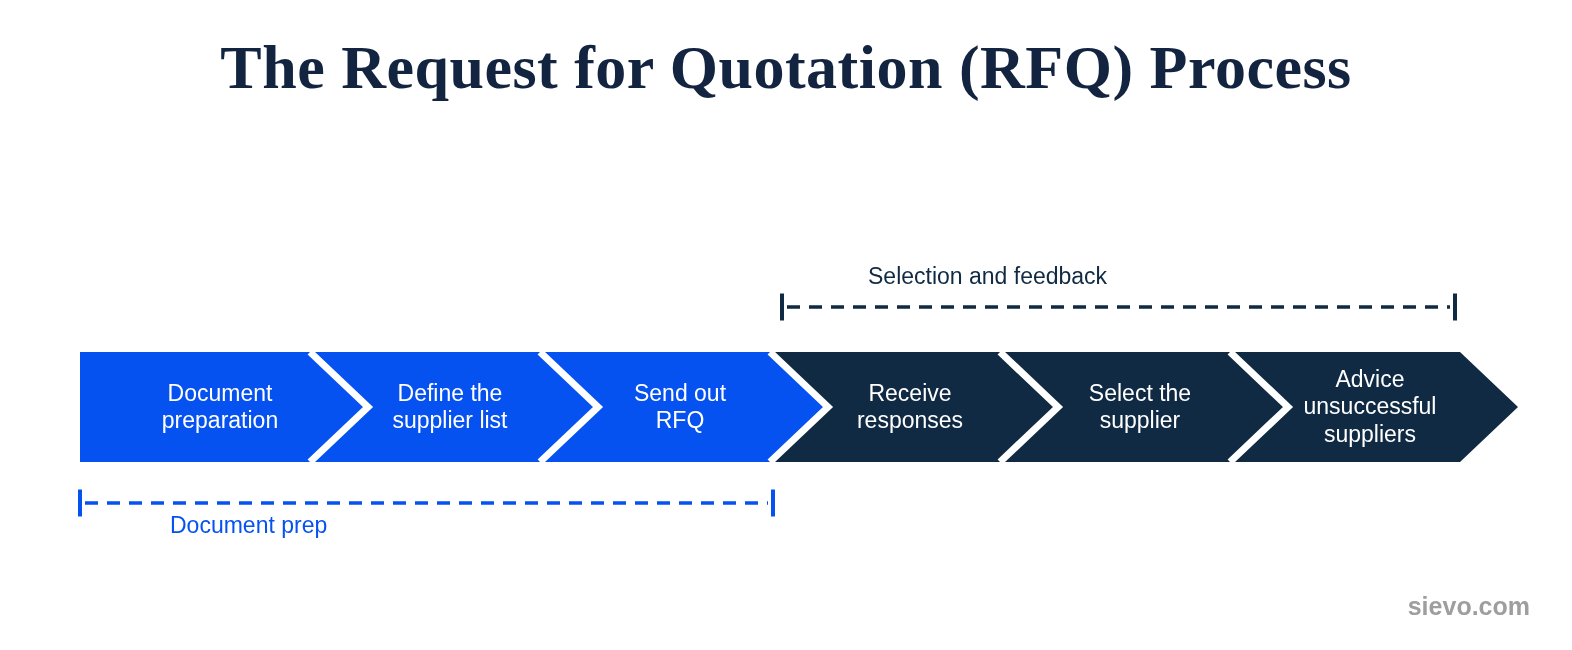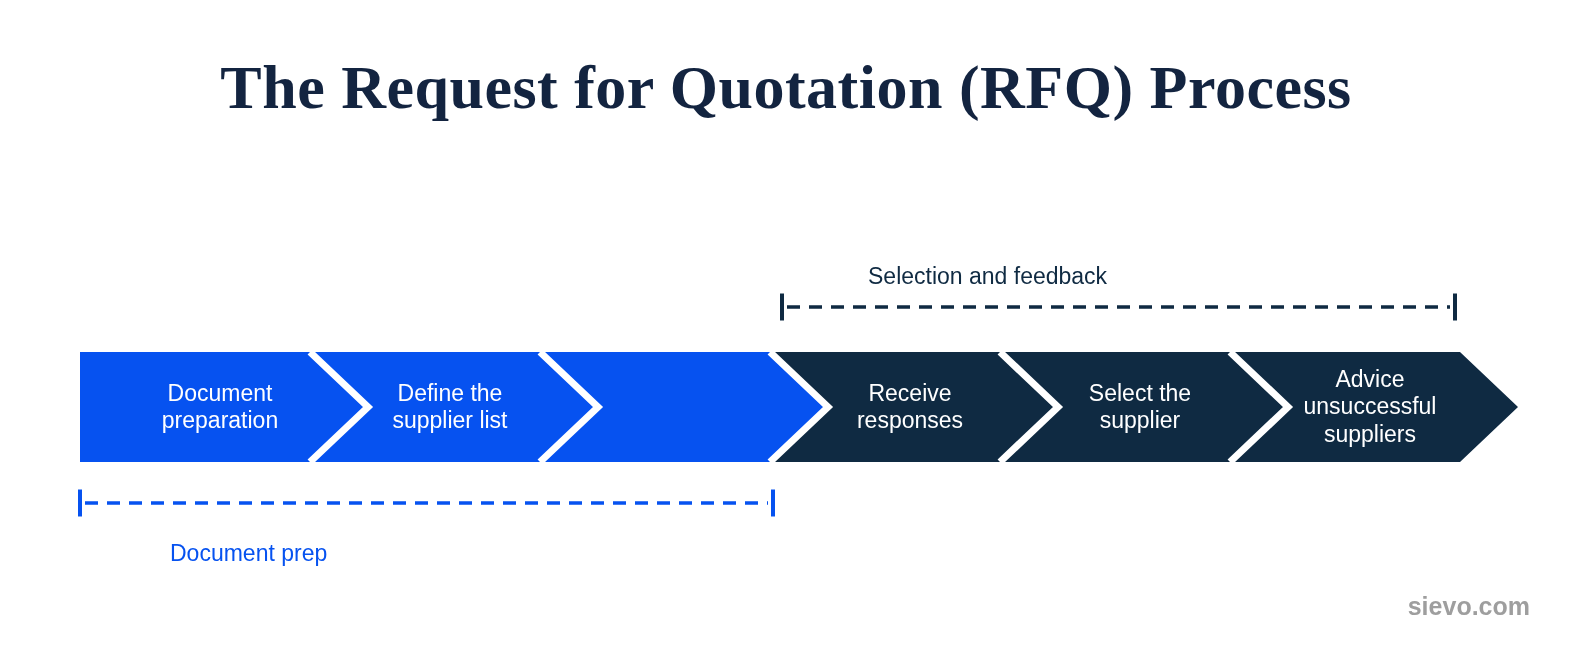--- a/index.html
+++ b/index.html
@@ -10,21 +10,21 @@
   }
   .canvas {
     position: relative;
     width: 1572px;
     height: 650px;
     background: #ffffff;
     overflow: hidden;
   }
   .title {
     position: absolute;
-    top: 52px;
+    top: 32px;
     left: 0;
     width: 100%;
     text-align: center;
     font-family: "Liberation Serif", serif;
     font-weight: 700;
     font-size: 62px;
     letter-spacing: 0.5px;
     color: var(--title, #132440);
     margin: 0;
   }
@@ -54,21 +54,21 @@
     text-align: left;
     font-size: 23px;
   }
   .bracket-label.top {
     left: 868px;
     top: 263px;
     color: var(--navy, #0F2A42);
   }
   .bracket-label.bottom {
     left: 170px;
-    top: 540px;
+    top: 512px;
     color: var(--blue, #0652F0);
   }
   .watermark {
     position: absolute;
     right: 42px;
     top: 592px;
     font-size: 25px;
     color: var(--watermark_gray, #9E9E9E);
     font-weight: bold;
   }
@@ -101,20 +101,22 @@
         <line x1="85" y1="503" x2="768" y2="503" stroke="#0652F0" stroke-width="3.5" stroke-dasharray="13 9"></line>
         <line x1="80" y1="489.5" x2="80" y2="516.5" stroke="#0652F0" stroke-width="4"></line>
         <line x1="773" y1="489.5" x2="773" y2="516.5" stroke="#0652F0" stroke-width="4"></line>
       </g>
     </svg>
 
   <div class="step-label" style="left:340px">Define the
 supplier list</div>
   <div class="step-label" style="left:110px">Document
 preparation</div>
+  <div class="step-label" style="left:570px">Send out
+RFQ</div>
   <div class="step-label" style="left:1030px">Select the
 supplier</div>
   <div class="step-label" style="left:800px">Receive
 responses</div>
   <div class="step-label" style="left:1260px">Advice
 unsuccessful
 suppliers</div>
 
   <div class="bracket-label top">Selection and feedback</div>
   <div class="bracket-label bottom">Document prep</div>

